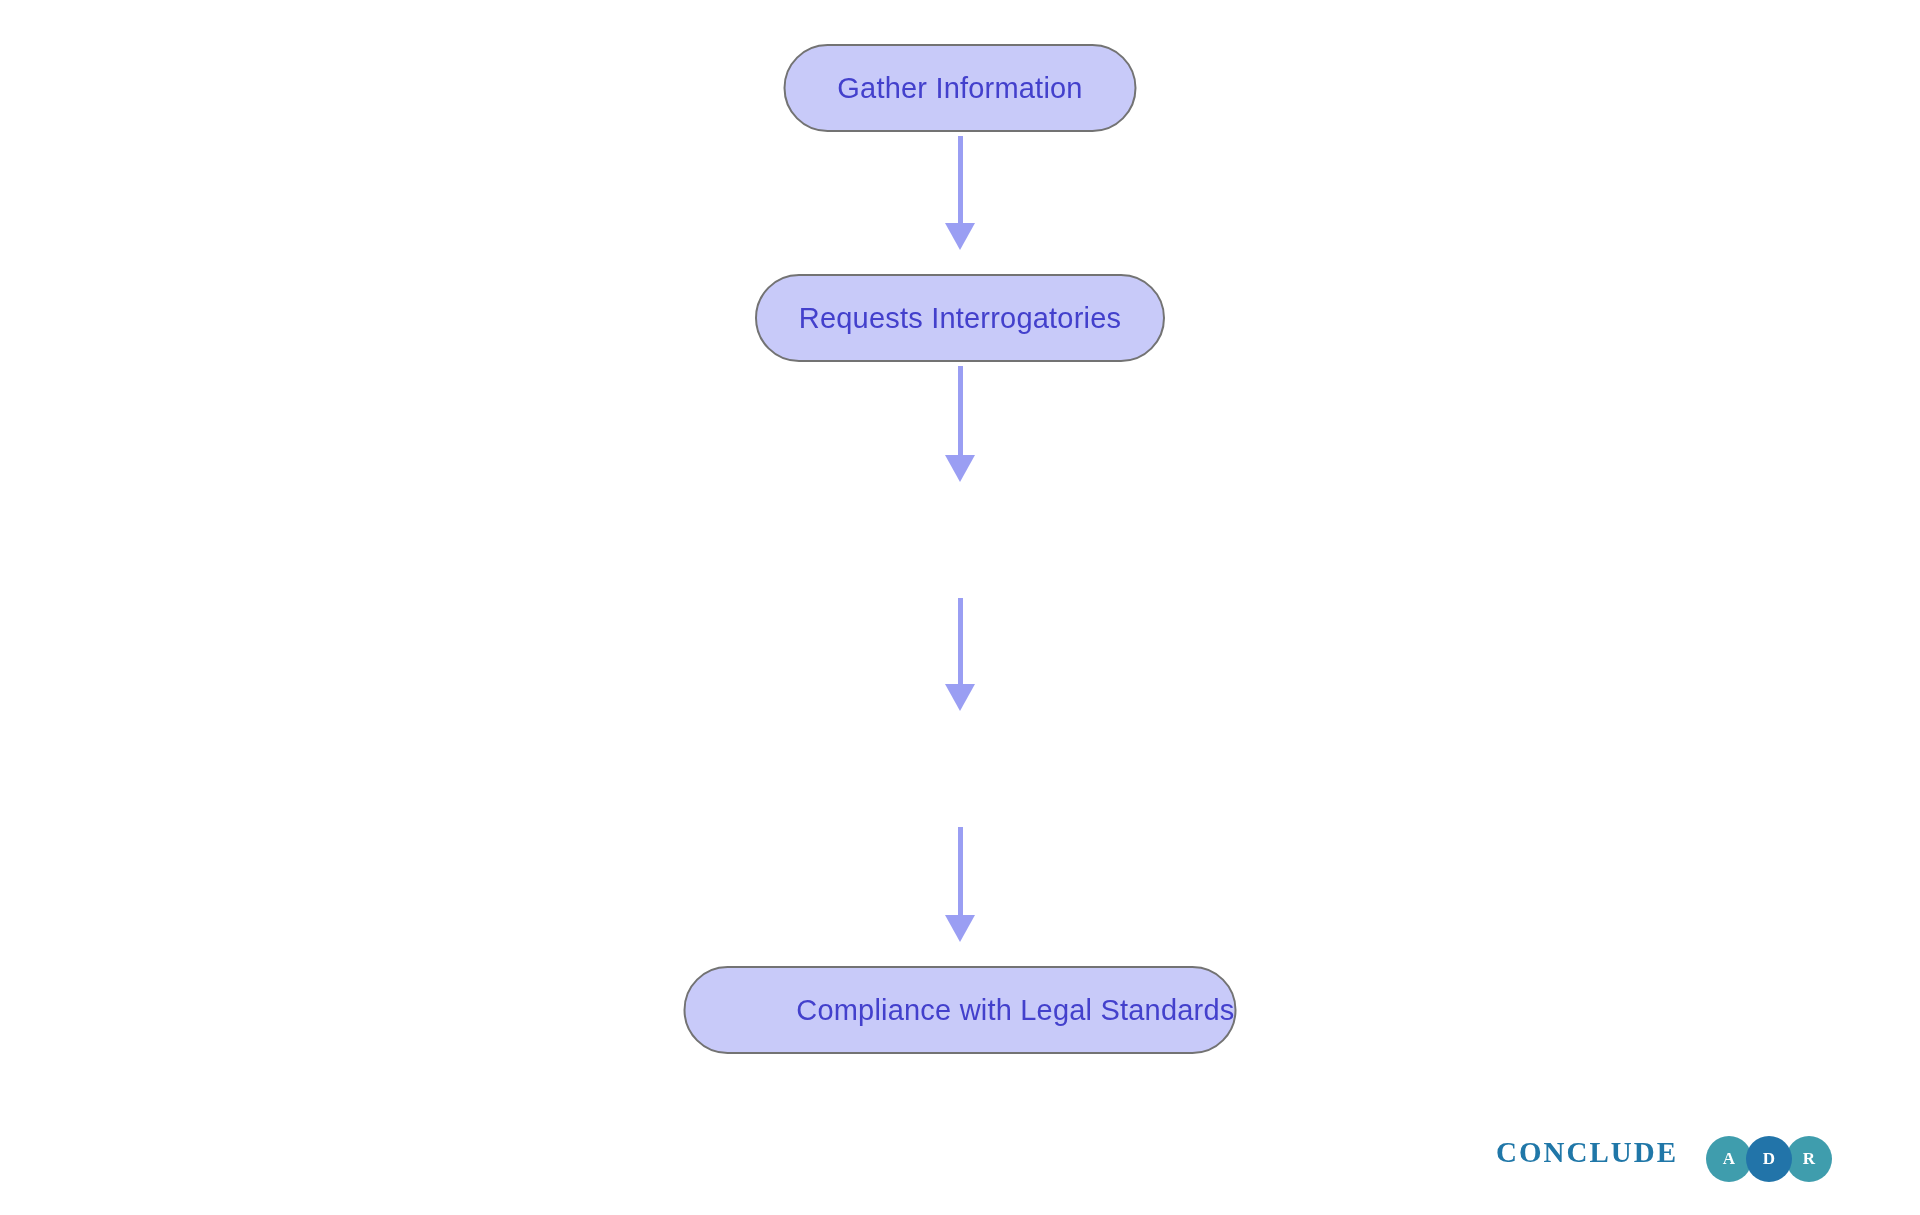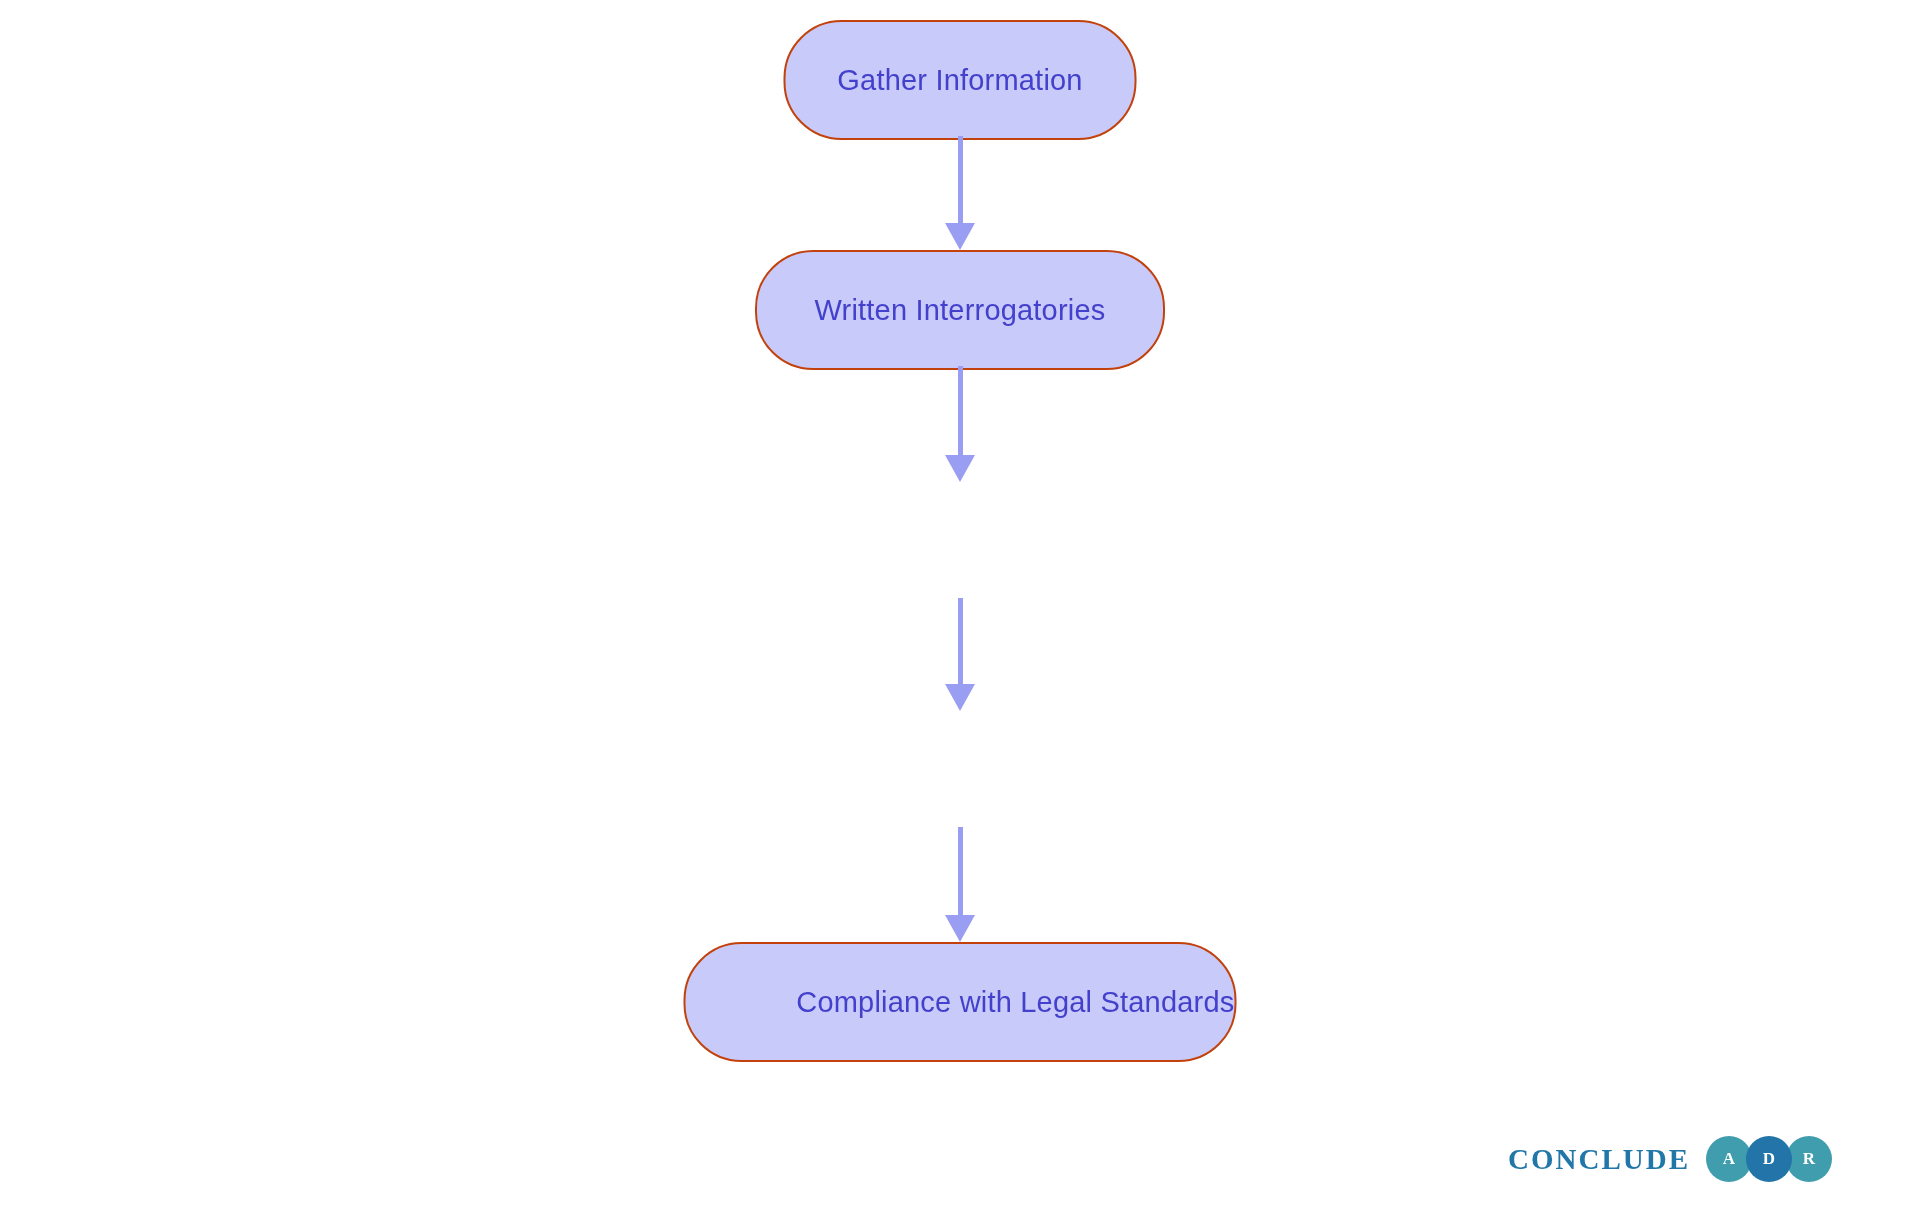--- a/index.html
+++ b/index.html
@@ -10,28 +10,29 @@
     background: #ffffff;
     overflow: hidden;
     font-family: "Liberation Sans", sans-serif;
   }
 
   
   .node {
     position: absolute;
     left: 50%;
     transform: translateX(-50%);
-    height: 120px;
+    height: 88px;
     box-sizing: border-box;
     border-radius: 58px;
     background: #c8caf9;
-    border: 2px solid #c2410c;
+    border: 2px solid #737373;
     display: flex;
     align-items: center;
     justify-content: center;
+    margin-top: 24px;
   }
   .node span {
     color: #4340cc;
     font-size: 29px;
     letter-spacing: 0.2px;
     white-space: nowrap;
   }
   .node-1 { top: 20px;  width: 353px; }
   .node-2 { top: 250px; width: 410px; }
   .node-3 { top: 482px; width: 512px; }
@@ -64,22 +65,22 @@
   .arrow-2 { top: 366px; height: 116px; }
   .arrow-3 { top: 598px; height: 113px; }
   .arrow-4 { top: 827px; height: 115px; }
 
   
   .logo {
     position: absolute;
     right: 88px;
     bottom: 33px;
     display: flex;
-    align-items: center;
-    gap: 16px;
+    align-items: flex-start;
+    gap: 28px;
   }
   .logo-text {
     font-family: "Liberation Serif", serif;
     font-weight: bold;
     font-size: 29px;
     letter-spacing: 2px;
     color: #2077a8;
   }
   .logo-badges { display: flex; align-items: center; }
   .badge {
@@ -107,21 +108,21 @@
   <div class="node node-1">
     <span>Gather Information</span>
   </div>
 
   <div class="arrow arrow-1">
     <div class="arrow-line"></div>
     <div class="arrow-head"></div>
   </div>
 
   <div class="node node-2">
-    <span>Written Interrogatories</span>
+    <span>Requests Interrogatories</span>
   </div>
 
   <div class="arrow arrow-2">
     <div class="arrow-line"></div>
     <div class="arrow-head"></div>
   </div>
 
 
   <div class="arrow arrow-3">
     <div class="arrow-line"></div>

